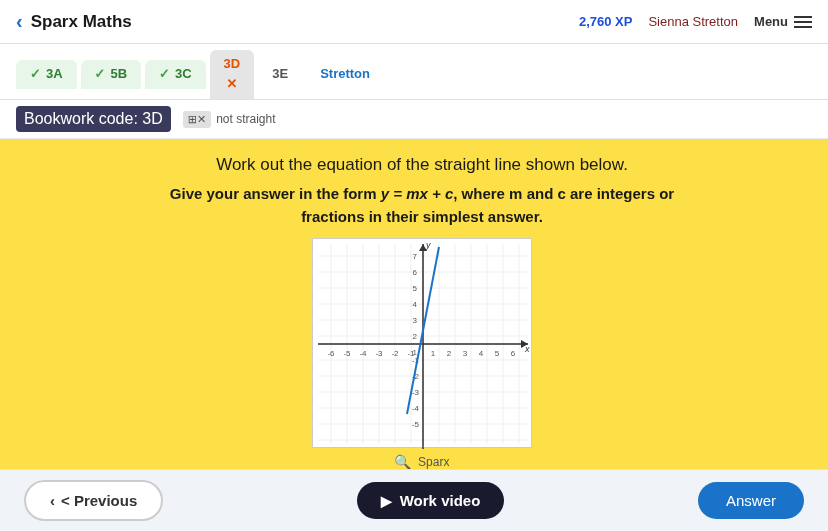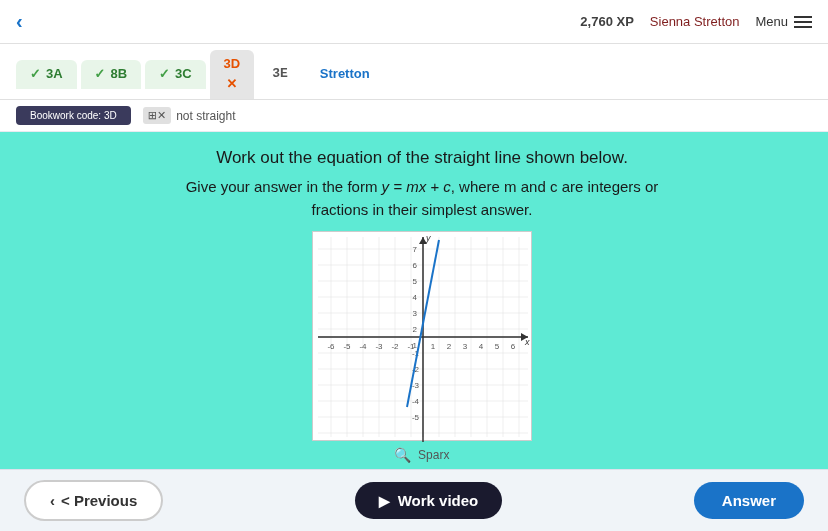--- a/index.html
+++ b/index.html
@@ -40,31 +40,31 @@
     }
     .top-bar-right {
       display: flex;
       align-items: center;
       gap: 16px;
       font-size: 13px;
       color: #333;
     }
     .xp-info {
       font-weight: 600;
-      color: #404040;
+      color: #1d4ed8;
     }
     .user-name {
       color: #7f1d1d;
     }
     .menu-btn {
       display: flex;
       align-items: center;
       gap: 6px;
       cursor: pointer;
-      font-weight: 400;
+      font-weight: 700;
       color: #333;
     }
     .hamburger {
       display: flex;
       flex-direction: column;
       gap: 3px;
     }
     .hamburger span {
       width: 18px;
       height: 2px;
@@ -98,21 +98,20 @@
       color: #2e7d32;
     }
     .tab.active-x {
       background: #e5e5e5;
       color: #e65100;
       flex-direction: column;
     }
     .tab.inactive {
       background: transparent;
       color: #555;
-      font-family: Liberation Mono, monospace;
     }
     .tab.summary {
       background: transparent;
       color: #1a73c8;
       font-weight: 600;
     }
     .check-icon {
       color: #43a047;
       font-size: 13px;
     }
@@ -126,60 +125,61 @@
       display: flex;
       align-items: center;
       background: #fff;
       padding: 6px 16px;
       gap: 12px;
       border-bottom: 1px solid #e8eaf0;
     }
     .bookmark-btn {
       background: #3a3a5c;
       color: #fff;
-      font-size: 10px;
-      padding: 4px 14px;
+      font-size: 16px;
+      padding: 4px 8px;
       border-radius: 4px;
       cursor: pointer;
     }
     .not-allowed-badge {
       display: flex;
       align-items: center;
       gap: 5px;
       font-size: 12px;
       color: #555;
     }
     .calc-icon {
       background: #e0e0e0;
       border-radius: 3px;
       padding: 2px 5px;
       font-size: 11px;
       color: #555;
     }
 
     
     .main-content {
-      background: #5eead4;
+      background: #fde047;
       padding: 16px 8px 10px 24px;
       display: flex;
       flex-direction: column;
       align-items: center;
     }
     .question-title {
       font-size: 17px;
       color: #1a1a1a;
       margin-bottom: 8px;
       text-align: center;
     }
     .question-sub {
       font-size: 15px;
       color: #1a1a1a;
       text-align: center;
       margin-bottom: 10px;
       line-height: 1.5;
+      font-weight: bold;
     }
     .math-formula {
       font-style: italic;
     }
 
     
     .graph-wrapper {
       display: flex;
       justify-content: center;
       align-items: center;
@@ -252,32 +252,33 @@
       gap: 8px;
     }
     .play-icon {
       font-size: 14px;
     }
     .answer-btn {
       background: #1a73c8;
       border-radius: 24px;
       padding: 10px 28px;
       font-size: 15px;
-      font-weight: 700;
+      font-weight: 400;
       color: #fff;
       cursor: pointer;
       border: none;
     }
   </style>
 </head>
 <body>
 
 <div class="top-bar">
   <div class="top-bar-left">
     <span class="back-arrow">‹</span>
+    <span class="brand-title">Sparx Maths</span>
   </div>
   <div class="top-bar-right">
     <span class="xp-info">2,760 XP</span>
     <span class="user-name">Sienna Stretton</span>
     <div class="menu-btn">
       <span>Menu</span>
       <div class="hamburger">
         <span></span>
           <span></span>
           <span></span>
@@ -286,21 +287,21 @@
   </div>
 </div>
 
 <div class="tab-bar">
   <div class="tab completed">
     <span class="check-icon">✓</span>
     <span>3A</span>
   </div>
   <div class="tab completed">
     <span class="check-icon">✓</span>
-    <span>8B</span>
+    <span>5B</span>
   </div>
   <div class="tab completed">
     <span class="check-icon">✓</span>
     <span>3C</span>
   </div>
   <div class="tab active-x">
     <span>3D</span>
     <span class="x-icon">✕</span>
   </div>
   <div class="tab inactive">

